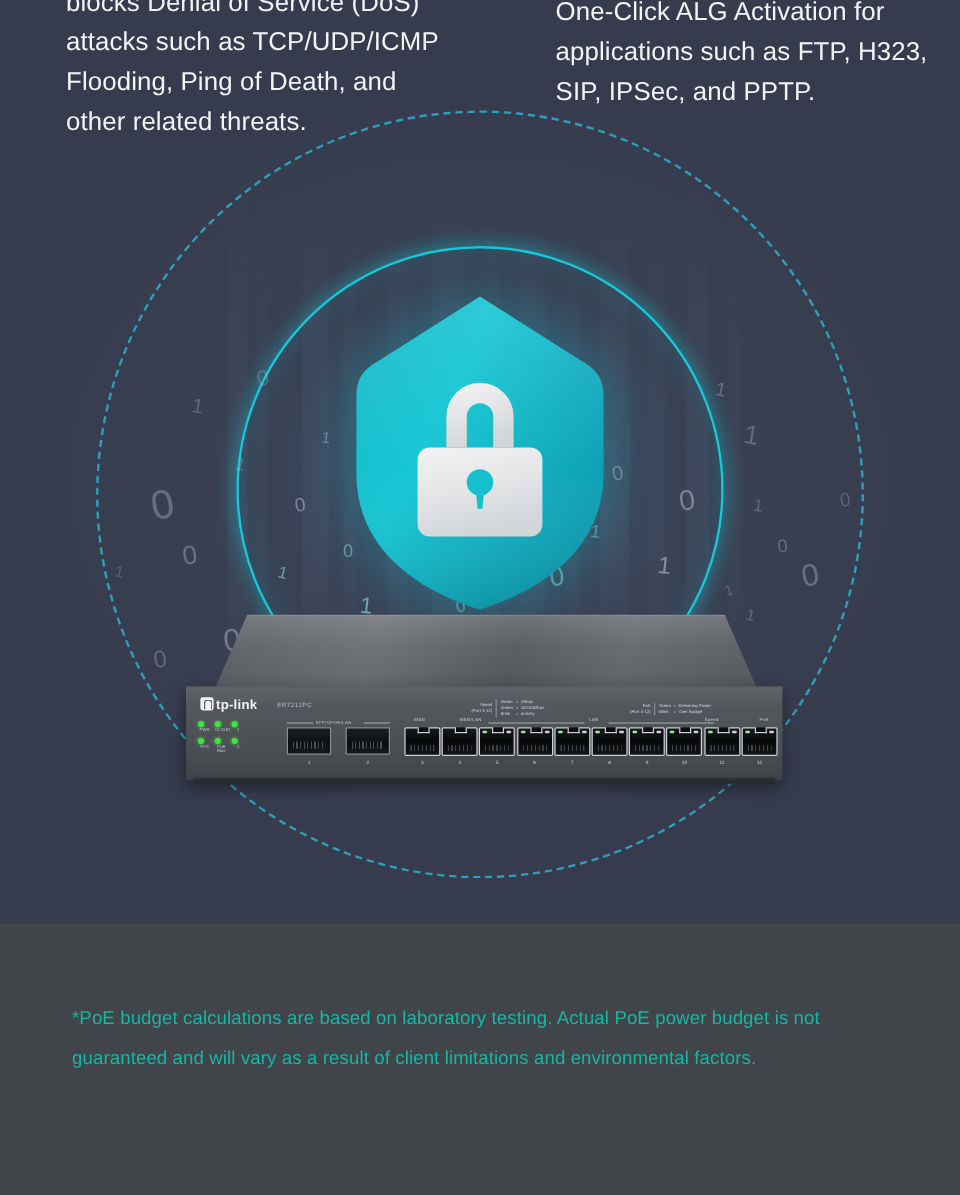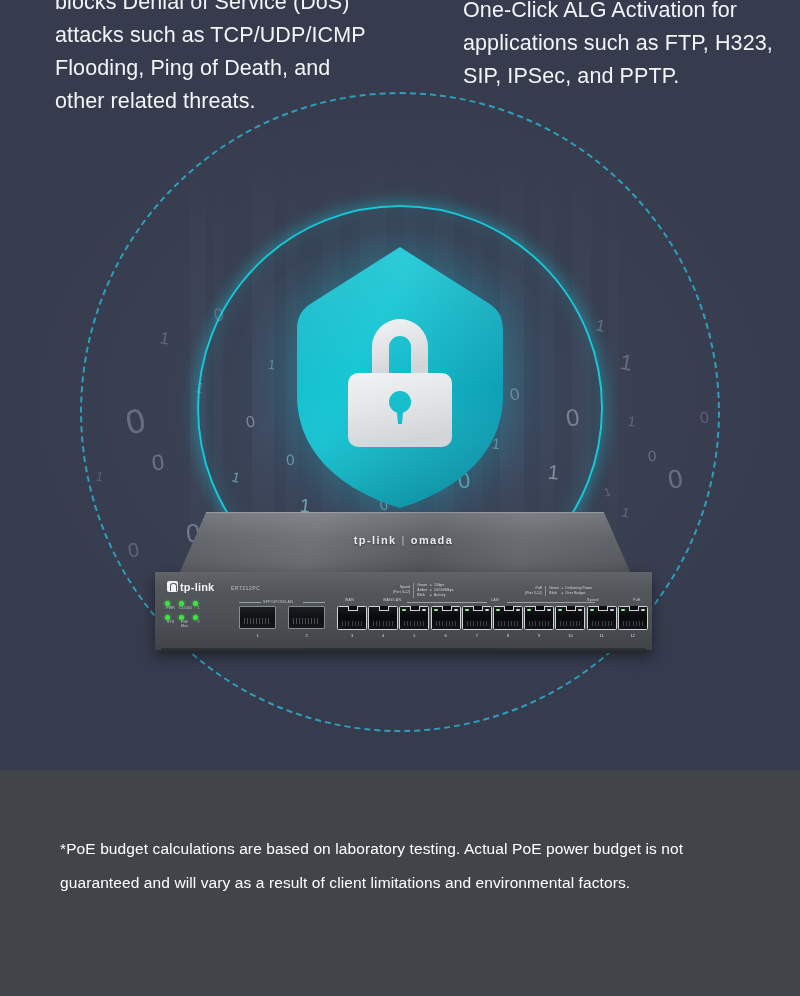--- a/index.html
+++ b/index.html
@@ -149,21 +149,21 @@
   #copy-left  { left:55px;  top:-14px; width:330px; }
   #copy-right { left:463px; top:-6px;  width:310px; }
 
   
   #footer {
     position:absolute; left:0; top:770px; width:800px; height:226px;
     background:#414448;
   }
   #footnote {
     position:absolute; left:60px; top:62px; width:660px;
-    color:#ffffff; font-size:15.5px; line-height:34px; letter-spacing:.1px;
+    color:#14b8a6; font-size:15.5px; line-height:34px; letter-spacing:.1px;
   }
 </style>
 </head>
 <body>
 
 <div id="hero">
 
   <div class="beam" id="beams">
       <i style="left: 190px; width: 16px; opacity: 0.35;"></i>
       <i style="left: 214px; width: 9px; opacity: 0.22;"></i>
@@ -248,23 +248,20 @@
         <circle cx="0" cy="7" r="11" fill="#17bfcd"></circle>
         <path d="M-4 7 h8 l-2 22 h-4 z" fill="#17bfcd"></path>
       </g>
     </svg>
   </div>
 
   <div id="device">
     <div id="dev-top"></div>
     <div id="dev-top-sheen"></div>
 
-    <div id="dev-brand">
-      <span>tp-link</span><span class="sep">|</span><span>omada</span>
-    </div>
 
     <div id="dev-face">
 
       <div class="face-logo">
         <span class="tpmark"></span><span>tp-link</span>
       </div>
       <div class="face-model">ER7212PC</div>
 
       <div class="led-block">
         <div class="led-row">

